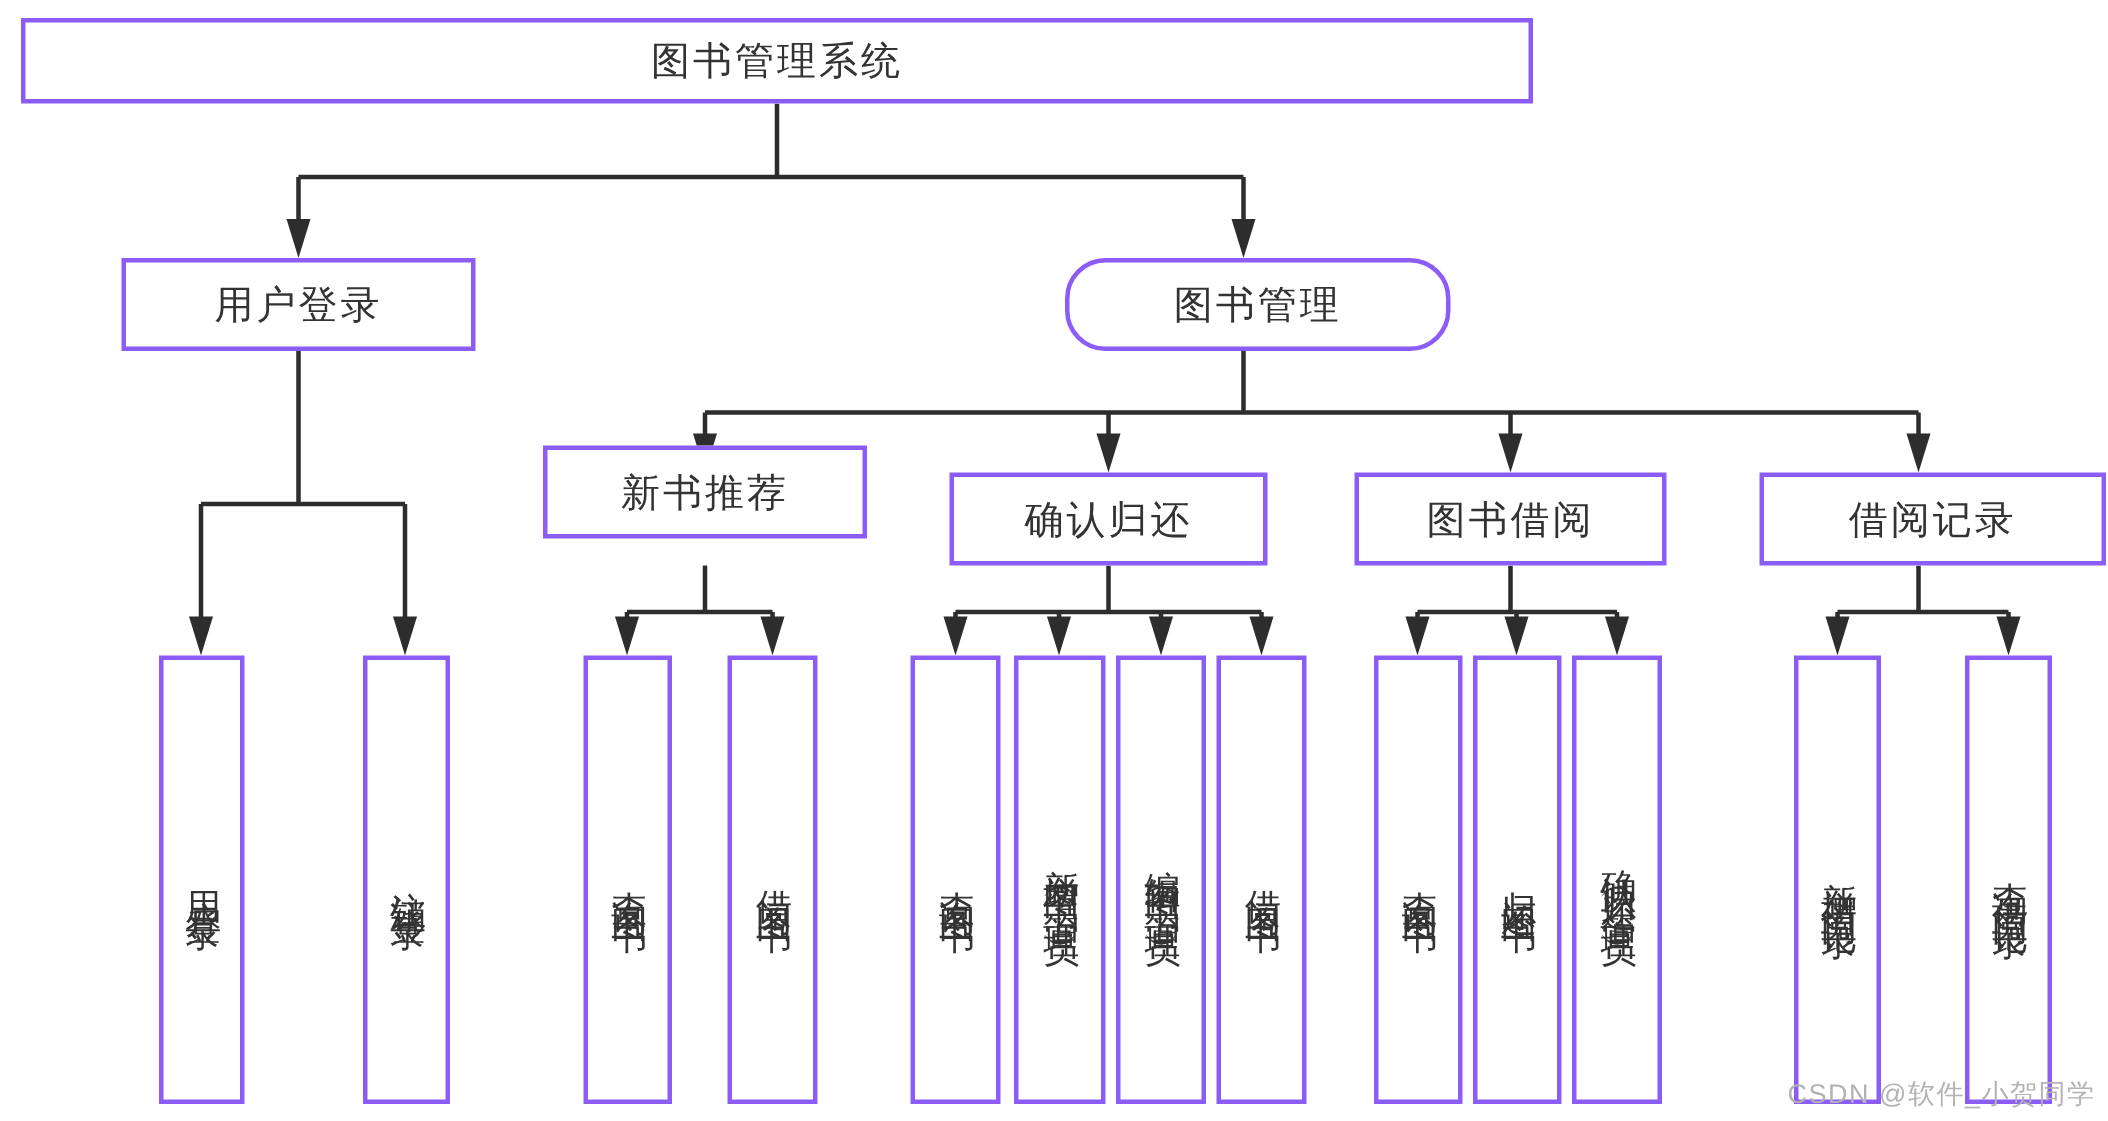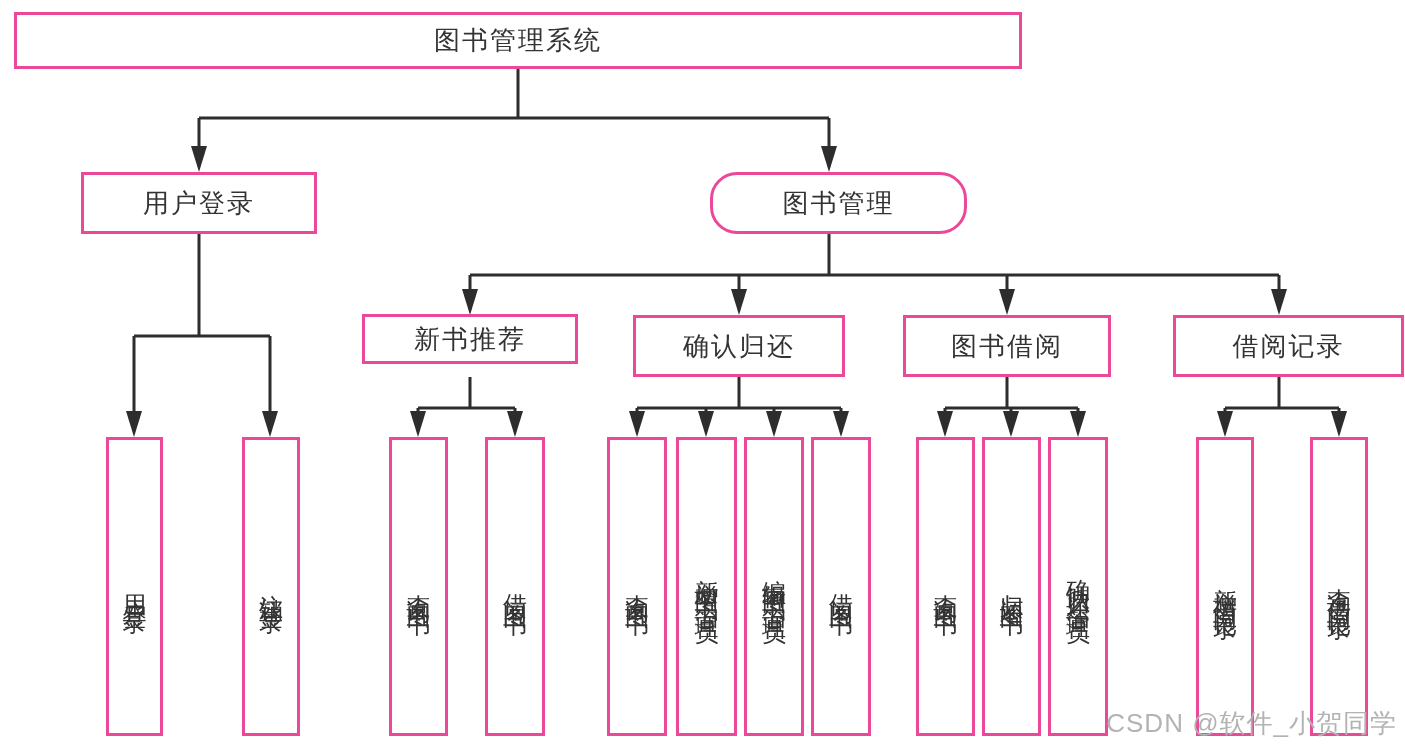--- a/index.html
+++ b/index.html
@@ -12,21 +12,21 @@
     overflow: hidden;
   }
   .connectors {
     position: absolute;
     left: 0; top: 0;
     width: 1405px; height: 747px;
   }
   .box {
     position: absolute;
     box-sizing: border-box;
-    border: 3px solid #ec4899;
+    border: 3px solid #8b5cf6;
     background: #ffffff;
     display: flex;
     align-items: center;
     justify-content: center;
     color: #333333;
     font-size: 26px;
     letter-spacing: 2px;
     z-index: 2;
   }
   .vbox .vtext {
@@ -35,21 +35,21 @@
     font-size: 24px;
     letter-spacing: 6px;
     color: #333333;
     line-height: 1;
     max-height: 285px;
   }
   .watermark {
     position: absolute;
     right: 8px;
     bottom: 6px;
-    font-size: 26px;
+    font-size: 18px;
     letter-spacing: 1px;
     color: #b3b3b3;
     z-index: 5;
     white-space: nowrap;
   }
 </style>
 </head>
 <body>
 
 <div class="canvas">
@@ -92,21 +92,21 @@
       <polygon points="1217,411 1233,411 1225,437"></polygon>
       <polygon points="1331,411 1347,411 1339,437"></polygon>
     </g>
   </svg>
 
   <div class="box" style="left:14px; top:12px; width:1008px; height:57px;">图书管理系统</div>
 
   <div class="box" style="left:81px; top:172px; width:236px; height:62px;">用户登录</div>
   <div class="box" style="left:710px; top:172px; width:257px; height:62px;border-radius:27px;">图书管理</div>
 
-  <div class="box" style="left:362px; top:314px; width:216px; height:50px;">新书推荐</div>
+  <div class="box" style="left:362px; top:297px; width:216px; height:62px;">新书推荐</div>
   <div class="box" style="left:633px; top:315px; width:212px; height:62px;">确认归还</div>
   <div class="box" style="left:903px; top:315px; width:208px; height:62px;">图书借阅</div>
   <div class="box" style="left:1173px; top:315px; width:231px; height:62px;">借阅记录</div>
 
   <div class="box vbox" style="left:106px; top:437px; width:57px; height:299px;">
     <span class="vtext">用户登录</span>
   </div>
   <div class="box vbox" style="left:242px; top:437px; width:58px; height:299px;">
     <span class="vtext">注销登录</span>
   </div>

